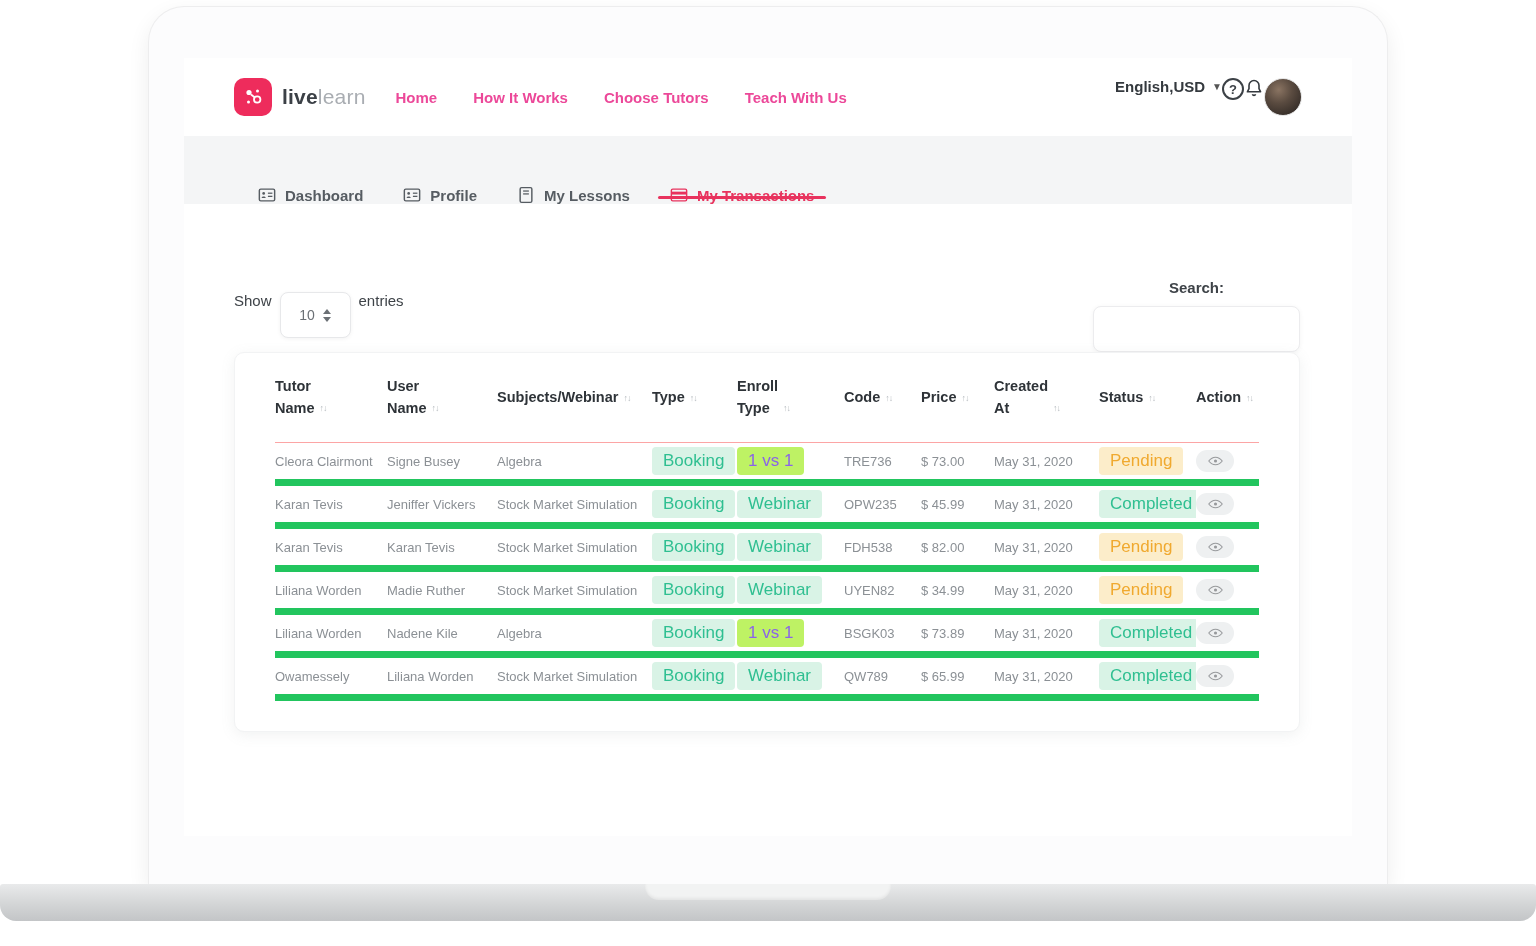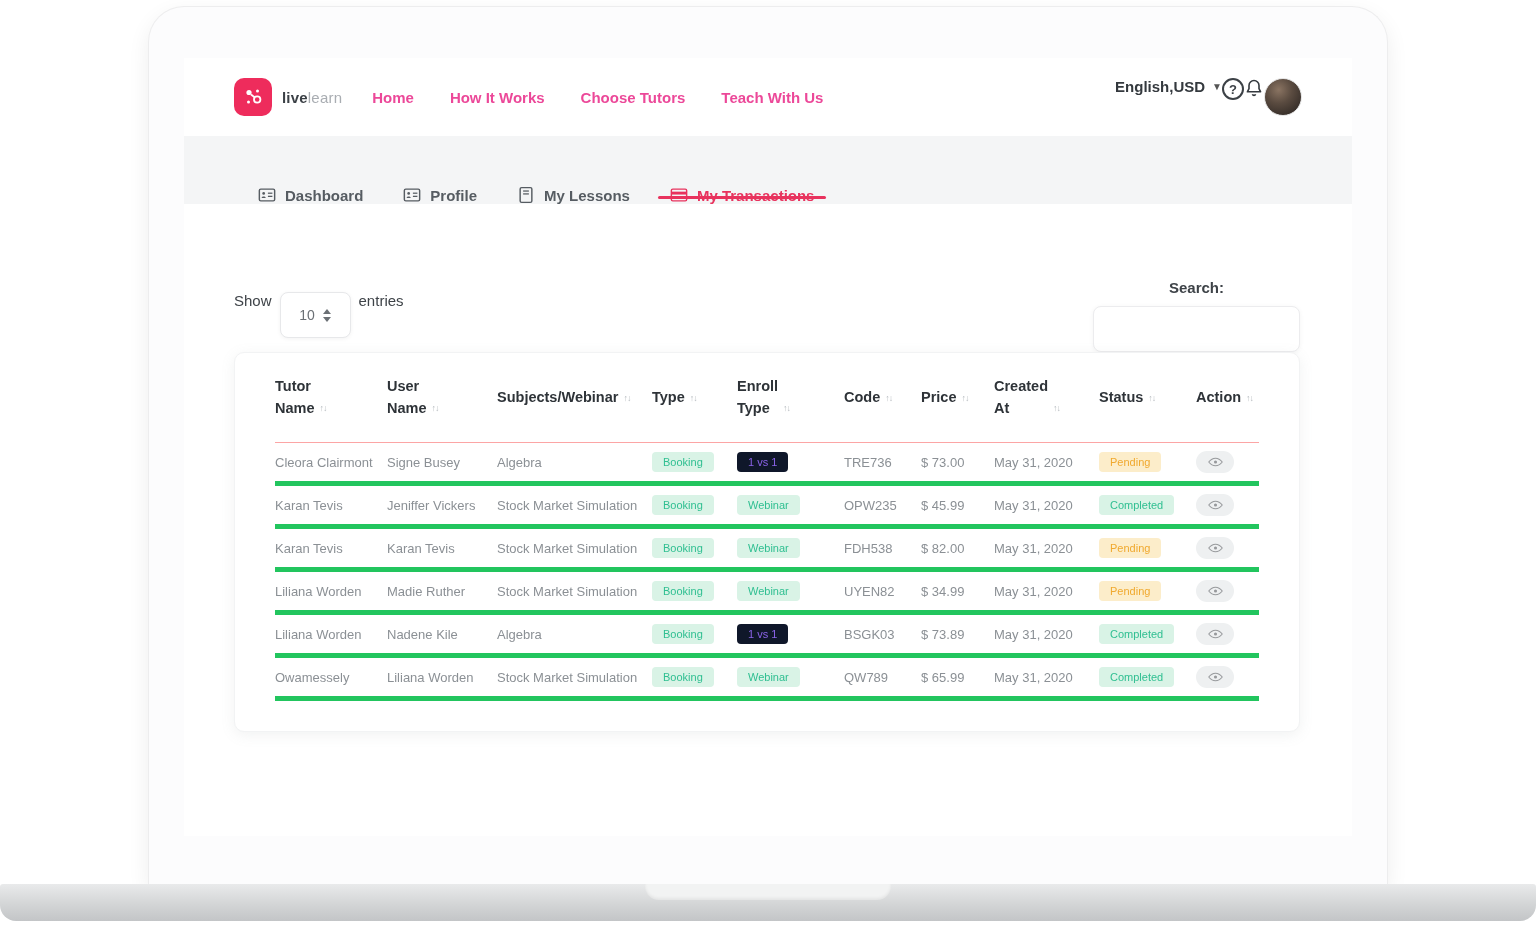--- a/index.html
+++ b/index.html
@@ -19,21 +19,21 @@
 
   
   .app { position:absolute; left:184px; top:58px; width:1168px; height:778px;
     background:#ffffff; overflow:hidden; }
 
   
   .app-header { height:78px; display:flex; align-items:center; padding:0 50px; background:#fff; }
   .logo { display:flex; align-items:center; gap:10px; }
   .logo-mark { width:38px; height:38px; border-radius:10px; background:#ee2c5c;
     display:flex; align-items:center; justify-content:center; }
-  .logo-text { font-size:15px; letter-spacing:0.2px; }
+  .logo-text { font-size:21px; letter-spacing:0.2px; }
   .logo-text .b { font-weight:bold; color:#3b4046; }
   .logo-text .l { font-weight:normal; color:#a9adb2; }
   .main-nav { display:flex; gap:36px; margin-left:30px; }
   .nav-link { font-size:15px; font-weight:bold; color:#ec4899; text-decoration:none; cursor:pointer; }
   .header-right { margin-left:auto; display:flex; align-items:flex-start; }
   .locale { display:flex; align-items:center; gap:7px; font-size:15px; font-weight:bold; color:#34393e; cursor:pointer; }
   .caret { font-size:10px; color:#555; }
   .help-btn { width:22px; height:22px; border-radius:50%; border:2px solid #3c4146; color:#3c4146;
     font-size:13px; font-weight:bold; display:flex; align-items:center; justify-content:center;
     background:none; cursor:pointer; }
@@ -73,25 +73,25 @@
     background:#fff; border:1px solid #f2f3f4; border-radius:10px;
     box-shadow:0 3px 14px rgba(140,146,152,0.12); padding:0 40px 30px 40px; }
   .grid-row { display:grid;
     grid-template-columns:112px 110px 155px 85px 107px 77px 73px 105px 97px 65px;
     align-items:center; }
   .thead { height:90px; border-bottom:1px solid #fca5a5; }
   .th { display:flex; align-items:flex-end; gap:5px; font-size:14.5px; font-weight:bold;
     color:#2e3338; line-height:1.45; }
   .th-label { white-space:pre-line; }
   .sort { font-size:9px; color:#b7bcc0; letter-spacing:-1px; padding-bottom:3px; cursor:pointer; }
-  .tr { height:43px; border-bottom:5px solid #22c55e; font-size:13px; color:#8b9095; }
+  .tr { height:43px; border-bottom:7px solid #22c55e; font-size:13px; color:#8b9095; }
   .td { overflow:hidden; white-space:nowrap; }
-  .badge { display:inline-block; padding:4px 11px; border-radius:4px; font-size:11px; }
+  .badge { display:inline-block; padding:4px 11px; border-radius:4px; font-size:17px; }
   .badge-green  { background:#d9f3e6; color:#2fbf91; }
-  .badge-purple { background:#0f172a; color:#8a63e8; }
+  .badge-purple { background:#bef264; color:#8a63e8; }
   .badge-yellow { background:#fcedca; color:#f0a92f; }
   .eye-btn { width:38px; height:22px; background:#eef0f1; border:none; border-radius:12px;
     display:flex; align-items:center; justify-content:center; cursor:pointer; }
 </style>
 </head>
 <body>
 
 <div class="stage">
   <div class="laptop-screen"></div>
 

